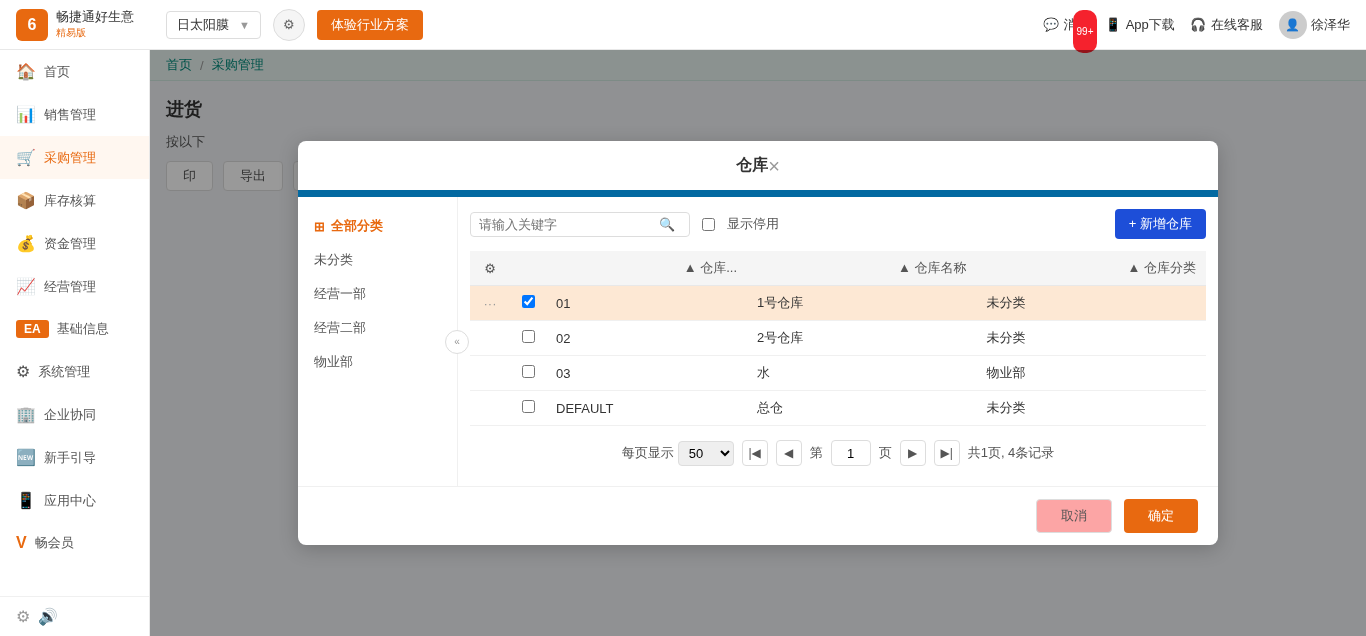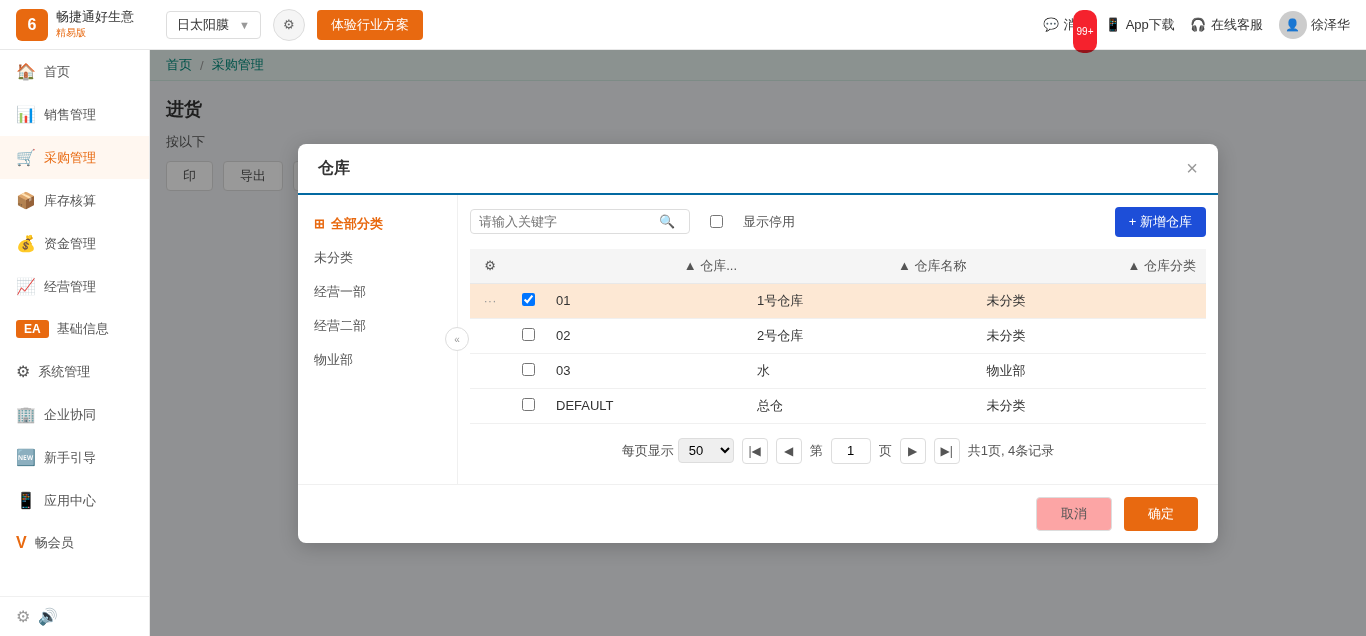--- a/index.html
+++ b/index.html
@@ -138,23 +138,23 @@
     .modal {
       background: #fff;
       border-radius: 8px;
       width: 920px;
       max-height: 560px;
       box-shadow: 0 4px 20px rgba(0,0,0,0.2);
       display: flex; flex-direction: column;
       overflow: hidden;
     }
     .modal-header {
-      display: flex; align-items: center; justify-content: space-between;
+      display: flex; align-items: center; justify-content: center;
       padding: 14px 20px;
-      border-bottom: 2px solid #0369a1;
+      border-bottom: 7px solid #0369a1;
     }
     .modal-title { font-size: 16px; font-weight: bold; color: #333; }
     .modal-close {
       font-size: 20px; color: #999; cursor: pointer;
       line-height: 1;
     }
     .modal-body {
       display: flex;
       flex: 1;
       overflow: hidden;
@@ -205,22 +205,22 @@
       border: 1px solid #ddd; border-radius: 4px;
       padding: 4px 8px; background: #fff;
       flex: 0 0 220px;
     }
     .search-box input {
       border: none; outline: none; font-size: 13px;
       width: 180px; color: #333;
     }
     .search-icon { color: #999; cursor: pointer; }
     .show-disabled {
-      display: flex; align-items: center; gap: 20px;
-      color: #555; font-size: 13px; cursor: pointer; margin-left: 8px;
+      display: flex; align-items: center; gap: 12px;
+      color: #555; font-size: 13px; cursor: pointer;
     }
     .show-disabled input[type=checkbox] { margin: 0; }
     .add-btn {
       margin-left: auto;
       background: #1d4ed8; color: #fff;
       border: none; border-radius: 4px;
       padding: 6px 14px; cursor: pointer; font-size: 13px;
     }
 
     

